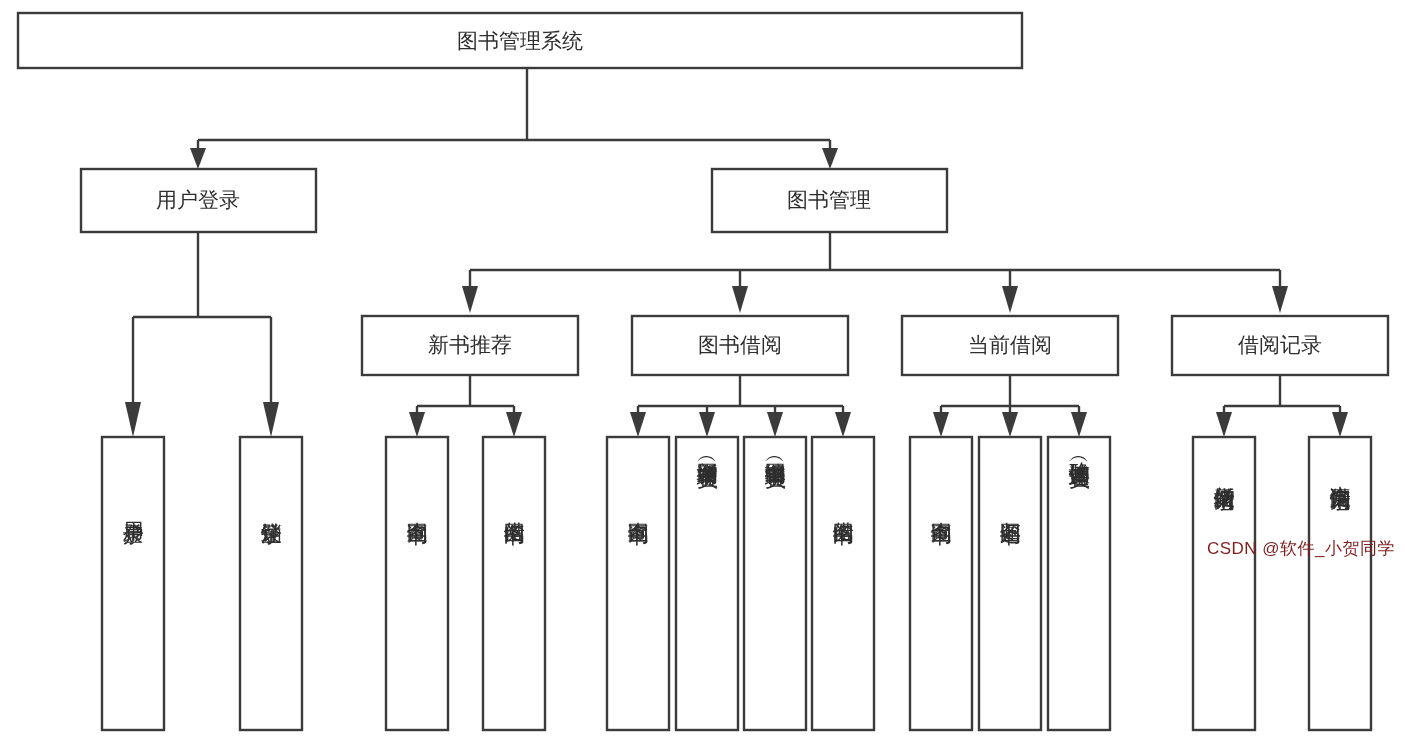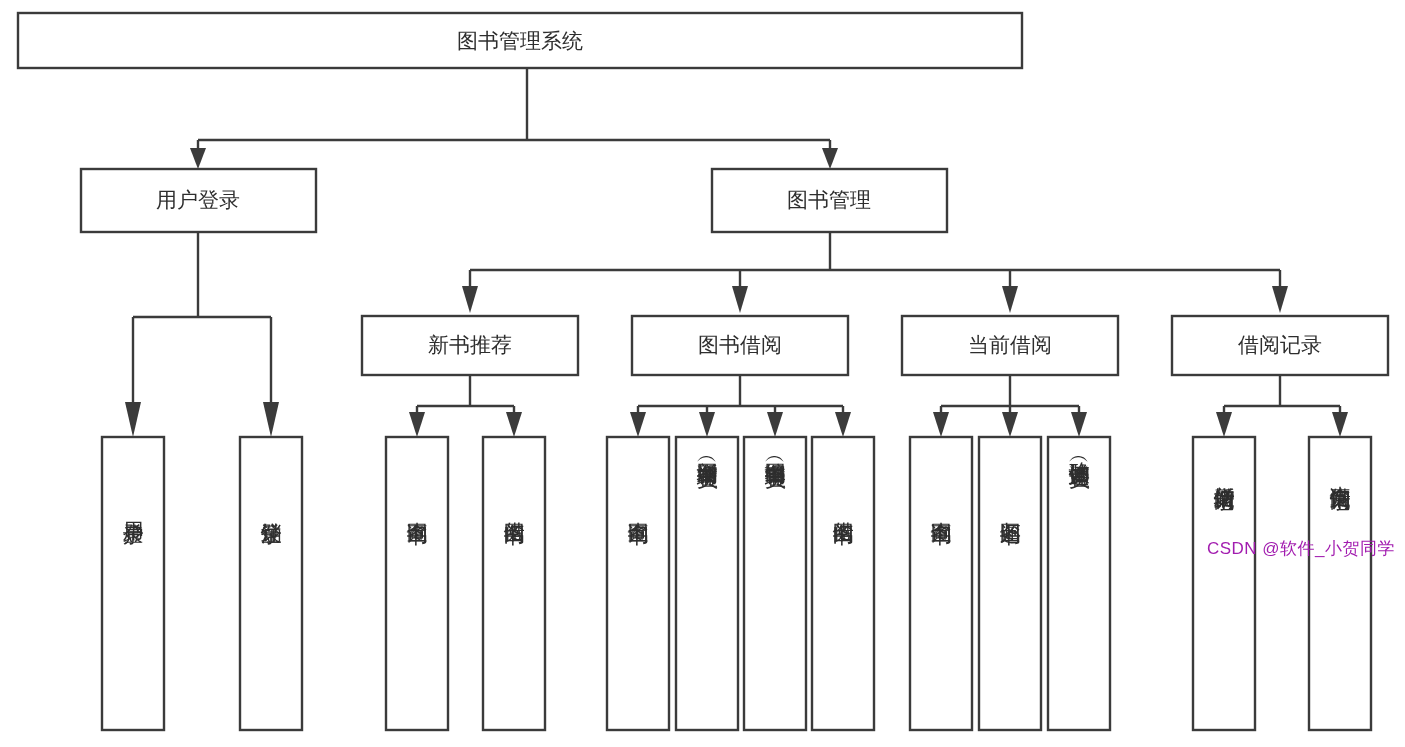--- a/index.html
+++ b/index.html
@@ -65,21 +65,21 @@
     color: #2e2e2e;
     letter-spacing: 1px;
     white-space: nowrap;
   }
   #watermark {
     position: absolute;
     right: 10px;
     bottom: 6px;
     font-family: "Liberation Sans", "DejaVu Sans", sans-serif;
     font-size: 17px;
-    color: #a21caf;
+    color: #7f1d1d;
     letter-spacing: 0.5px;
     white-space: nowrap;
   }
 </style>
 </head>
 <body>
 
 <div id="diagram-root">
 
   <svg id="flowchart" viewBox="0 0 1405 747">

